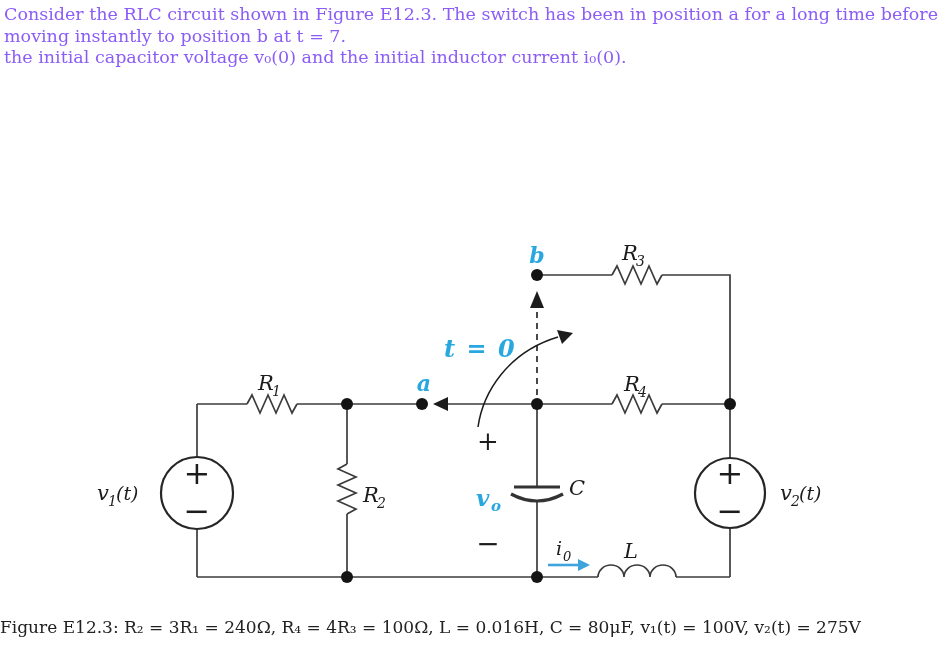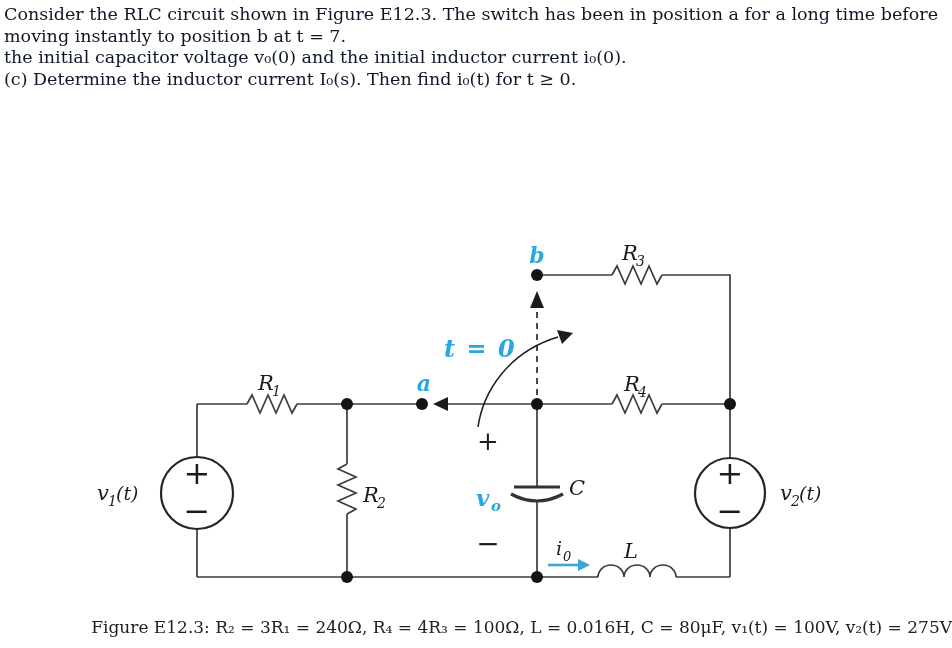--- a/index.html
+++ b/index.html
@@ -3,26 +3,26 @@
 <meta charset="utf-8">
 <style>
   html,body{margin:0;padding:0;}
   body{
     width:952px;height:648px;position:relative;background:#ffffff;
     font-family:"DejaVu Serif","Liberation Serif",serif;
     color:#1c1c1c;overflow:hidden;
   }
   .problem{
     position:absolute;left:4px;top:4px;width:946px;
-    font-size:17.5px;line-height:21.5px;color:#0f172a;
+    font-size:17.5px;line-height:21.5px;color:#8b5cf6;
   }
   .problem .pline{white-space:nowrap;}
   .figure-caption{
     position:absolute;left:0;top:617px;width:952px;
-    text-align:right;font-size:17px;color:#222;white-space:nowrap;
+    text-align:left;font-size:17px;color:#222;white-space:nowrap;
   }
   svg{position:absolute;left:0;top:0;}
   .wire{stroke:#3b3b3b;stroke-width:1.7;fill:none;}
   .plate{stroke:#333;stroke-width:3.2;fill:none;}
   .srccircle{stroke:#262626;stroke-width:2.2;fill:#ffffff;}
   .dot{fill:#141414;stroke:none;}
   .blk{fill:#1c1c1c;}
   .lab{font-family:"DejaVu Serif","Liberation Serif",serif;font-style:italic;fill:#1c1c1c;}
   .cyan{fill:#29a8e0;}
   .cyanlab{font-family:"DejaVu Serif","Liberation Serif",serif;font-style:italic;font-weight:bold;fill:#29a8e0;}
@@ -31,21 +31,20 @@
   .dashline{stroke:#1c1c1c;stroke-width:1.6;fill:none;stroke-dasharray:6 5;}
   .arcline{stroke:#1c1c1c;stroke-width:1.5;fill:none;}
 </style>
 </head>
 <body>
 
 <div class="problem">
   <div class="pline">Consider the RLC circuit shown in Figure E12.3. The switch has been in position a for a long time before</div>
   <div class="pline">moving instantly to position b at t = 7.</div>
   <div class="pline">the initial capacitor voltage v₀(0) and the initial inductor current i₀(0).</div>
-  <div class="pline">(c) Determine the inductor current I₀(s). Then find i₀(t) for t ≥ 0.</div>
 </div>
 
 <svg width="952" height="648" viewBox="0 0 952 648">
 
   <g>
 
     <path class="wire" d="M197,404 H247"></path>
     <path class="wire" d="M247,404 l5,-9 l8,18 l8,-18 l8,18 l8,-18 l8,18 l5,-9"></path>
     <path class="wire" d="M297,404 H427"></path>
     <path class="wire" d="M448,404 H612"></path>

